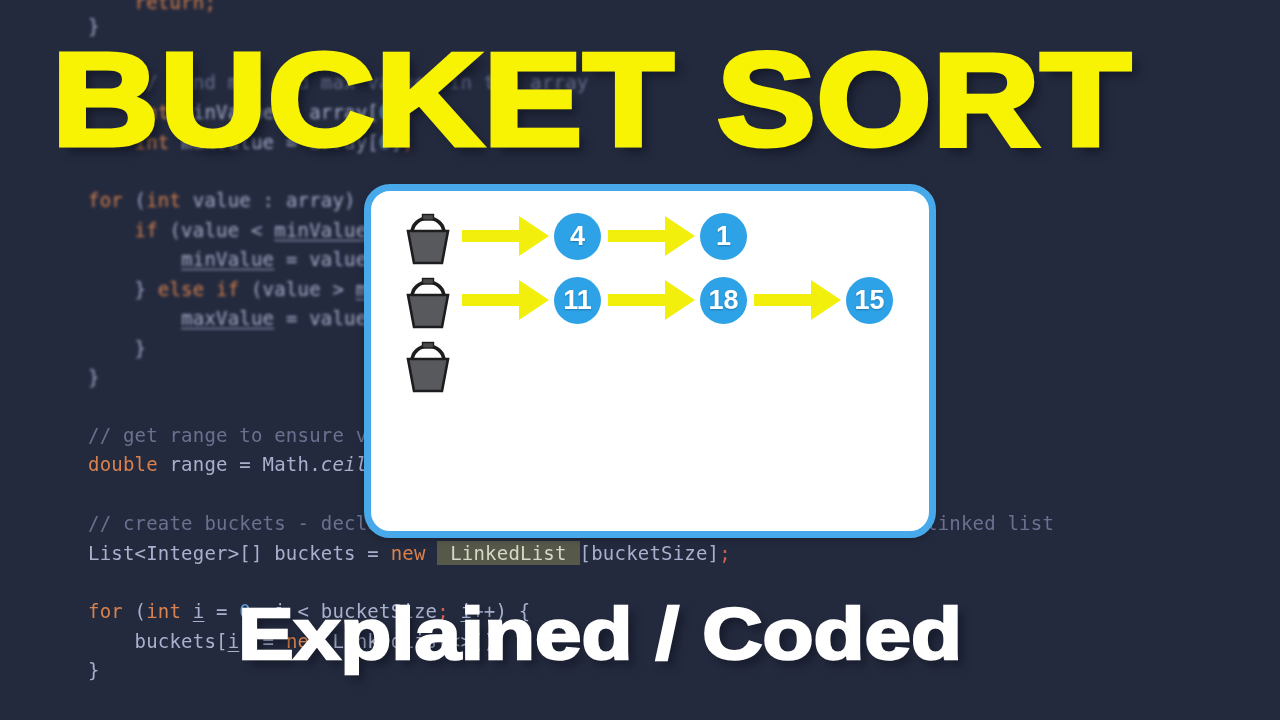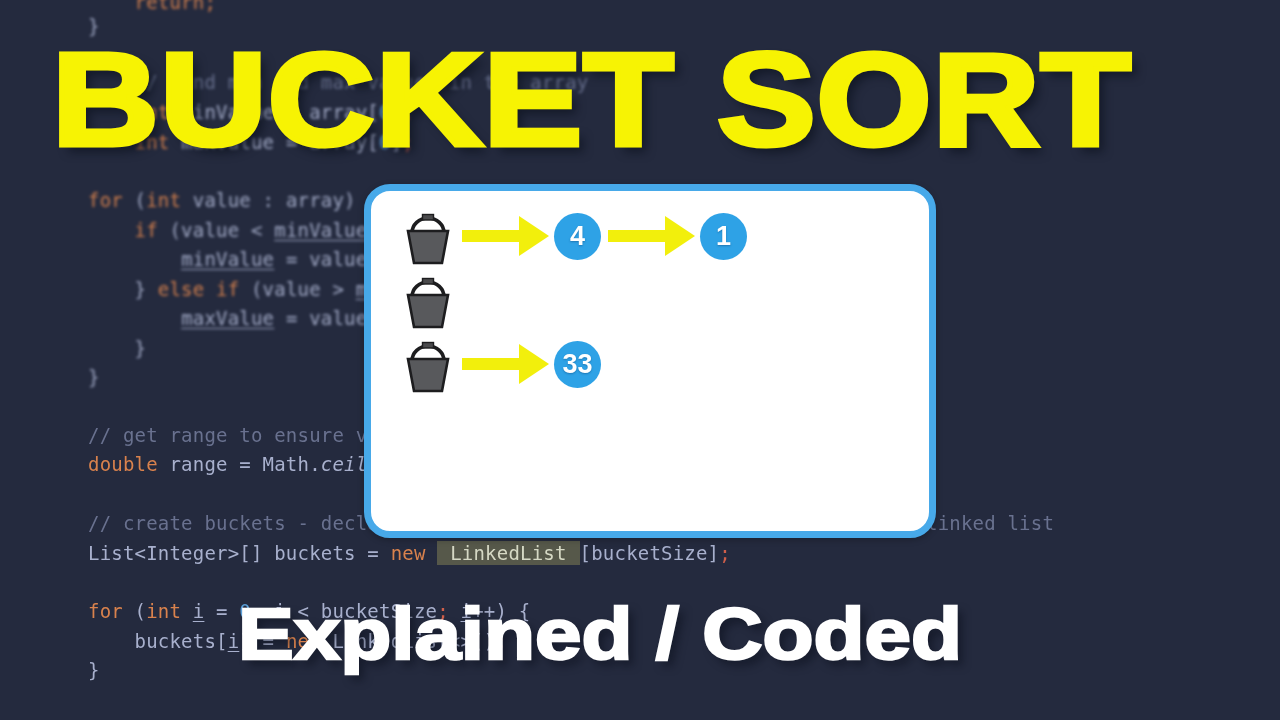--- a/index.html
+++ b/index.html
@@ -87,29 +87,39 @@
             <polygon points="57,3 57,43 87,23" fill="#f2ef0c"></polygon>
           </svg>
           <div class="node">1</div>
         </div>
         <div class="bucket-row">
           <svg class="bucket" viewBox="0 0 54 58">
             <path d="M 11 26 A 16 15 0 0 1 43 26" fill="none" stroke="#1d1d1f" stroke-width="3.6"></path>
             <rect x="21.5" y="7.5" width="11" height="5.5" fill="#4a4a4c" stroke="#1d1d1f" stroke-width="1.4"></rect>
             <polygon points="7,24 47,24 41,56 13,56" fill="#58595c" stroke="#1d1d1f" stroke-width="2.6"></polygon>
           </svg>
+          <svg class="arrow" width="88" height="46" viewBox="0 0 88 46">
+            <rect x="0" y="17" width="57" height="12" fill="#f2ef0c"></rect>
+            <polygon points="57,3 57,43 87,23" fill="#f2ef0c"></polygon>
+          </svg>
+          <div class="node">11</div>
+          <svg class="arrow" width="88" height="46" viewBox="0 0 88 46">
+            <rect x="0" y="17" width="57" height="12" fill="#f2ef0c"></rect>
+            <polygon points="57,3 57,43 87,23" fill="#f2ef0c"></polygon>
+          </svg>
+          <div class="node">18</div>
+          <svg class="arrow" width="88" height="46" viewBox="0 0 88 46">
+            <rect x="0" y="17" width="57" height="12" fill="#f2ef0c"></rect>
+            <polygon points="57,3 57,43 87,23" fill="#f2ef0c"></polygon>
+          </svg>
+          <div class="node">15</div>
         </div>
         <div class="bucket-row">
           <svg class="bucket" viewBox="0 0 54 58">
             <path d="M 11 26 A 16 15 0 0 1 43 26" fill="none" stroke="#1d1d1f" stroke-width="3.6"></path>
             <rect x="21.5" y="7.5" width="11" height="5.5" fill="#4a4a4c" stroke="#1d1d1f" stroke-width="1.4"></rect>
             <polygon points="7,24 47,24 41,56 13,56" fill="#58595c" stroke="#1d1d1f" stroke-width="2.6"></polygon>
           </svg>
-          <svg class="arrow" width="88" height="46" viewBox="0 0 88 46">
-            <rect x="0" y="17" width="57" height="12" fill="#f2ef0c"></rect>
-            <polygon points="57,3 57,43 87,23" fill="#f2ef0c"></polygon>
-          </svg>
-          <div class="node">33</div>
         </div>
       </div>
   </div>
   <div class="caption">Explained / Coded</div>
 </div>
 
 </body></html>

